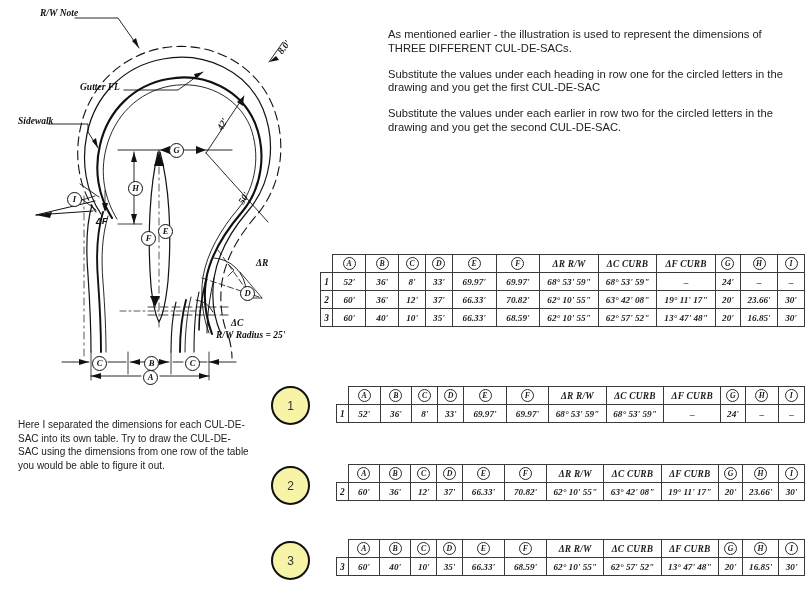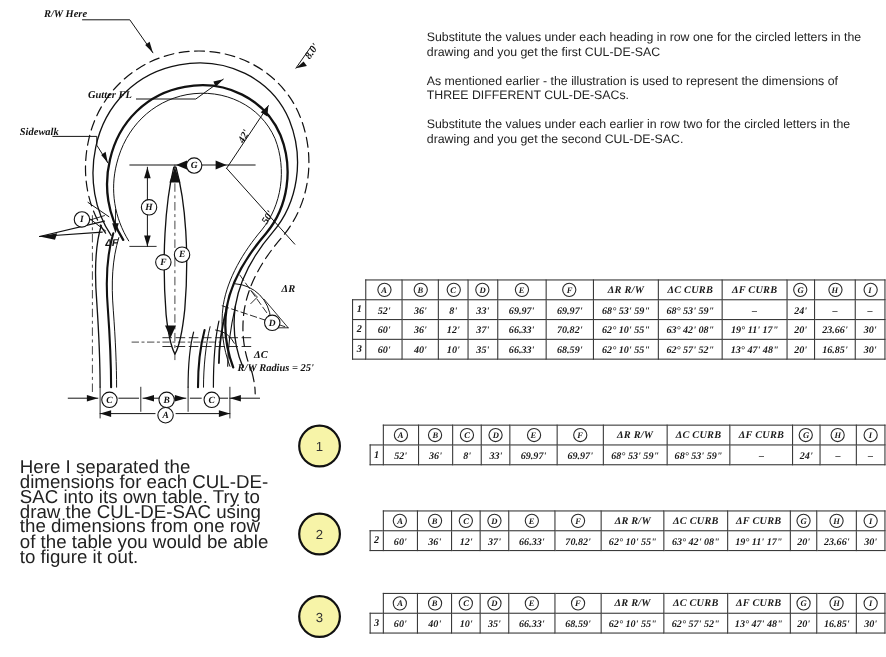--- a/index.html
+++ b/index.html
@@ -18,21 +18,21 @@
   #intro-text{
     left:388px; top:28px; width:400px;
     font-size:11.2px; line-height:13.6px; color:#222;
   }
   #intro-text p{margin:0 0 12.5px 0;}
   #intro-text p:last-child{margin-bottom:0;}
 
   
   #bottom-note{
     left:18px; top:418px; width:232px;
-    font-size:17px; line-height:13.6px; color:#222;
+    font-size:10px; line-height:13.6px; color:#222;
   }
   #bottom-note p{margin:0;}
 
   
   table.dim{
     border-collapse:collapse;
     font-family:"Liberation Serif", serif;
     font-style:italic;
     font-weight:bold;
     background:#fff;
@@ -272,21 +272,21 @@
       <path d="M 269 62 L 276 56 L 279 60 Z" fill="#111" stroke="none"></path>
 
       <path d="M 105 190 L 105 210" stroke-width="0.8"></path>
       <path d="M 105 212 L 102 203 L 108 203 Z" fill="#111" stroke="none"></path>
 
       <path d="M 84 196 L 84 358" stroke-width="0.7" stroke-dasharray="7,4,2,4"></path>
     </g>
   </svg>
 
   
-  <span class="dlabel" style="left:40px;top:8px;">R/W Here</span>
+  <span class="dlabel" style="left:40px;top:8px;">R/W Note</span>
   <span class="dlabel" style="left:80px;top:82px;">Gutter FL</span>
   <span class="dlabel" style="left:18px;top:116px;">Sidewalk</span>
   <span class="dlabel rot-8" style="left:284px;top:46px;">8.0'</span>
   <span class="dlabel rot-42" style="left:224px;top:122px;">42'</span>
   <span class="dlabel rot-50" style="left:245px;top:196px;">50'</span>
   <span class="dlabel" style="left:96px;top:216px;font-family:Liberation Mono, monospace;">ΔF</span>
   <span class="dlabel" style="left:256px;top:258px;">ΔR</span>
   <span class="dlabel" style="left:216px;top:318px;margin-left:15px;">ΔC</span>
   <span class="dlabel" style="left:216px;top:330px;">R/W Radius = 25'</span>
 
@@ -299,22 +299,22 @@
   <span class="dcirc" style="left:240px;top:286px;">D</span>
   <span class="dcirc" style="left:92px;top:356px;">C</span>
   <span class="dcirc" style="left:144px;top:356px;">B</span>
   <span class="dcirc" style="left:143px;top:370px;">A</span>
   <span class="dcirc" style="left:185px;top:356px;">C</span>
 
   
 </div>
 
 <div class="abs" id="intro-text">
+  <p>As mentioned earlier - the illustration is used to represent the dimensions of THREE DIFFERENT CUL-DE-SACs.</p>
   <p>Substitute the values under each heading in row one for the circled letters in the drawing and you get the first CUL-DE-SAC</p>
-  <p>As mentioned earlier - the illustration is used to represent the dimensions of THREE DIFFERENT CUL-DE-SACs.</p>
   <p>Substitute the values under each earlier in row two for the circled letters in the drawing and you get the second CUL-DE-SAC.</p>
 </div>
 
 <div class="abs" id="bottom-note">
   <p>Here I separated the dimensions for each CUL-DE-SAC into its own table. Try to draw the CUL-DE-SAC using the dimensions from one row of the table you would be able to figure it out.</p>
 </div>
 
 <table class="dim abs" id="main-table">
   <thead>
     <tr>

